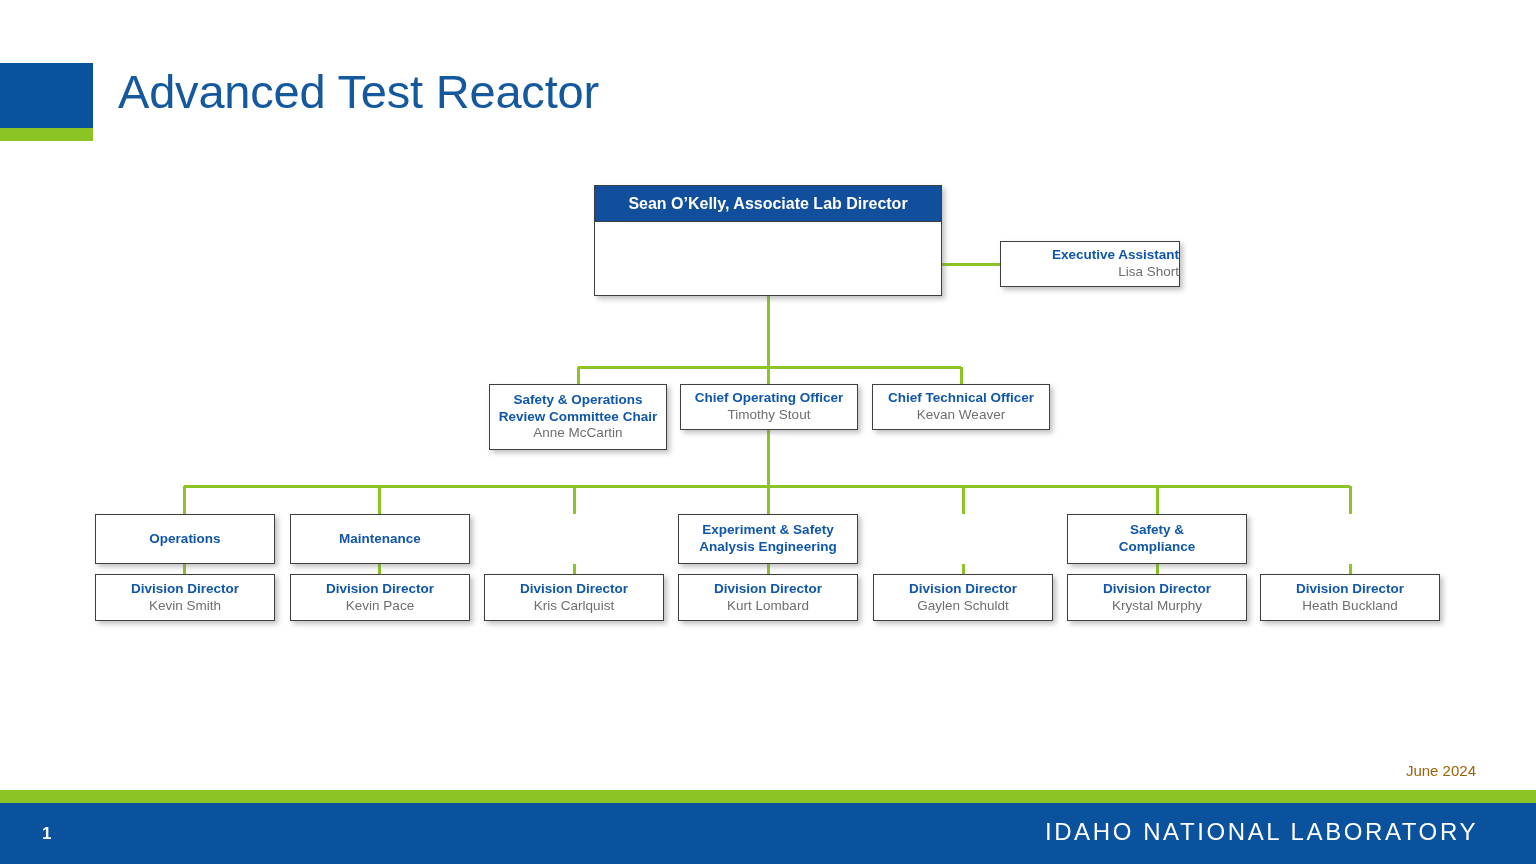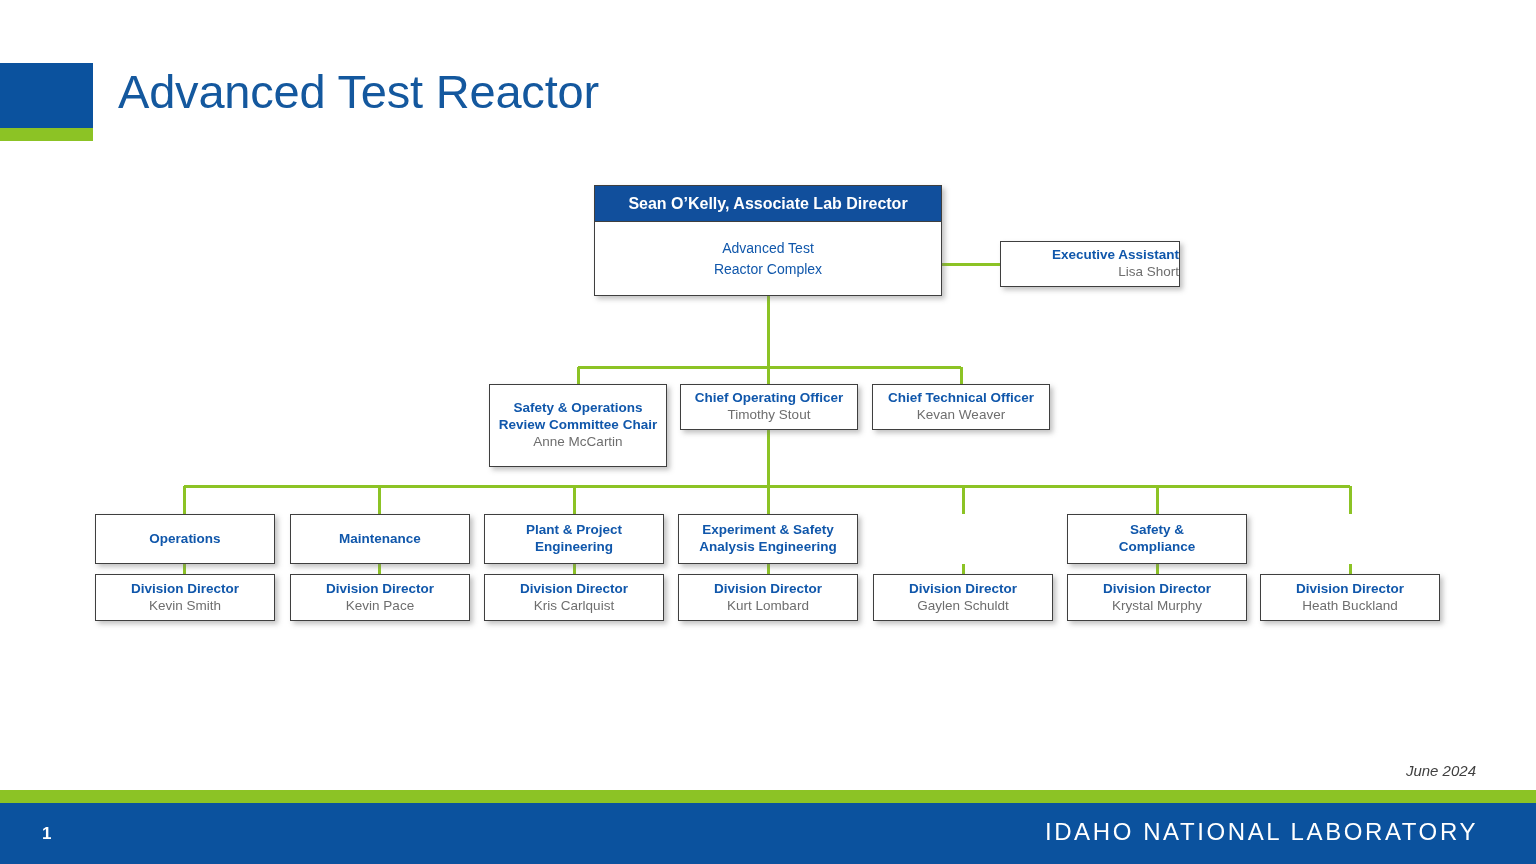--- a/index.html
+++ b/index.html
@@ -89,32 +89,32 @@
     flex: 1;
     width: 100%;
     display: flex; align-items: center; justify-content: center;
     color: #1057ab;
     font-size: 14px;
     line-height: 1.45;
     font-weight: normal;
   }
 
   #node-exec-assistant { left: 1000px; top: 232px; width: 180px; height: 46px; align-items: flex-end; }
-  #node-soarc         { left: 489px;  top: 375px; width: 178px; height: 83px; text-align: center; }
+  #node-soarc         { left: 489px;  top: 375px; width: 178px; height: 66px; text-align: center; }
   #node-coo           { left: 680px;  top: 375px; width: 178px; height: 46px; }
   #node-cto           { left: 872px;  top: 375px; width: 178px; height: 46px; }
 
   .div-title { top: 505px; height: 50px; width: 180px; }
   .div-lead  { top: 565px; height: 47px; width: 180px; }
 
   
   #footer-date {
     position: absolute; right: 60px; top: 762px;
-    font-size: 15px; font-style: italic;
-    color: #404040;
+    font-size: 15px; 
+    color: #a16207;
   }
   #footer-green {
     position: absolute; left: 0; top: 790px;
     width: 1536px; height: 13px;
     background: #8cc325;
   }
   #footer-blue {
     position: absolute; left: 0; top: 803px;
     width: 1536px; height: 61px;
     background: #0b529e;
@@ -165,26 +165,20 @@
       <path d="M574,555 L574,565"></path>
       <path d="M768,555 L768,565"></path>
       <path d="M963,555 L963,565"></path>
       <path d="M1157,555 L1157,565"></path>
       <path d="M1350,555 L1350,565"></path>
     </g>
   </svg>
 
   <div class="node" id="node-root">
     <div class="root-head">Sean O’Kelly, Associate Lab Director</div>
-    <div class="root-body">
-      <div>
-        <div>Advanced Test</div>
-        <div>Reactor Complex</div>
-      </div>
-    </div>
   </div>
 
   <div class="node" id="node-exec-assistant">
     <div class="title">Executive Assistant</div>
     <div class="person">Lisa Short</div>
   </div>
 
   <div class="node" id="node-soarc">
     <div class="title">Safety &amp; Operations</div>
     <div class="title">Review Committee Chair</div>
@@ -201,24 +195,20 @@
     <div class="person">Kevan Weaver</div>
   </div>
 
   <div class="node div-title" style="left:95px">
     <div class="title">Operations</div>
 
   </div>
   <div class="node div-title" style="left:290px">
     <div class="title">Maintenance</div>
 
-  </div>
-  <div class="node div-title" style="left:484px">
-    <div class="title">Plant &amp; Project</div>
-    <div class="title">Engineering</div>
   </div>
   <div class="node div-title" style="left:678px">
     <div class="title">Experiment &amp; Safety</div>
     <div class="title">Analysis Engineering</div>
   </div>
   <div class="node div-title" style="left:1067px">
     <div class="title">Safety &amp;</div>
     <div class="title">Compliance</div>
   </div>
 

